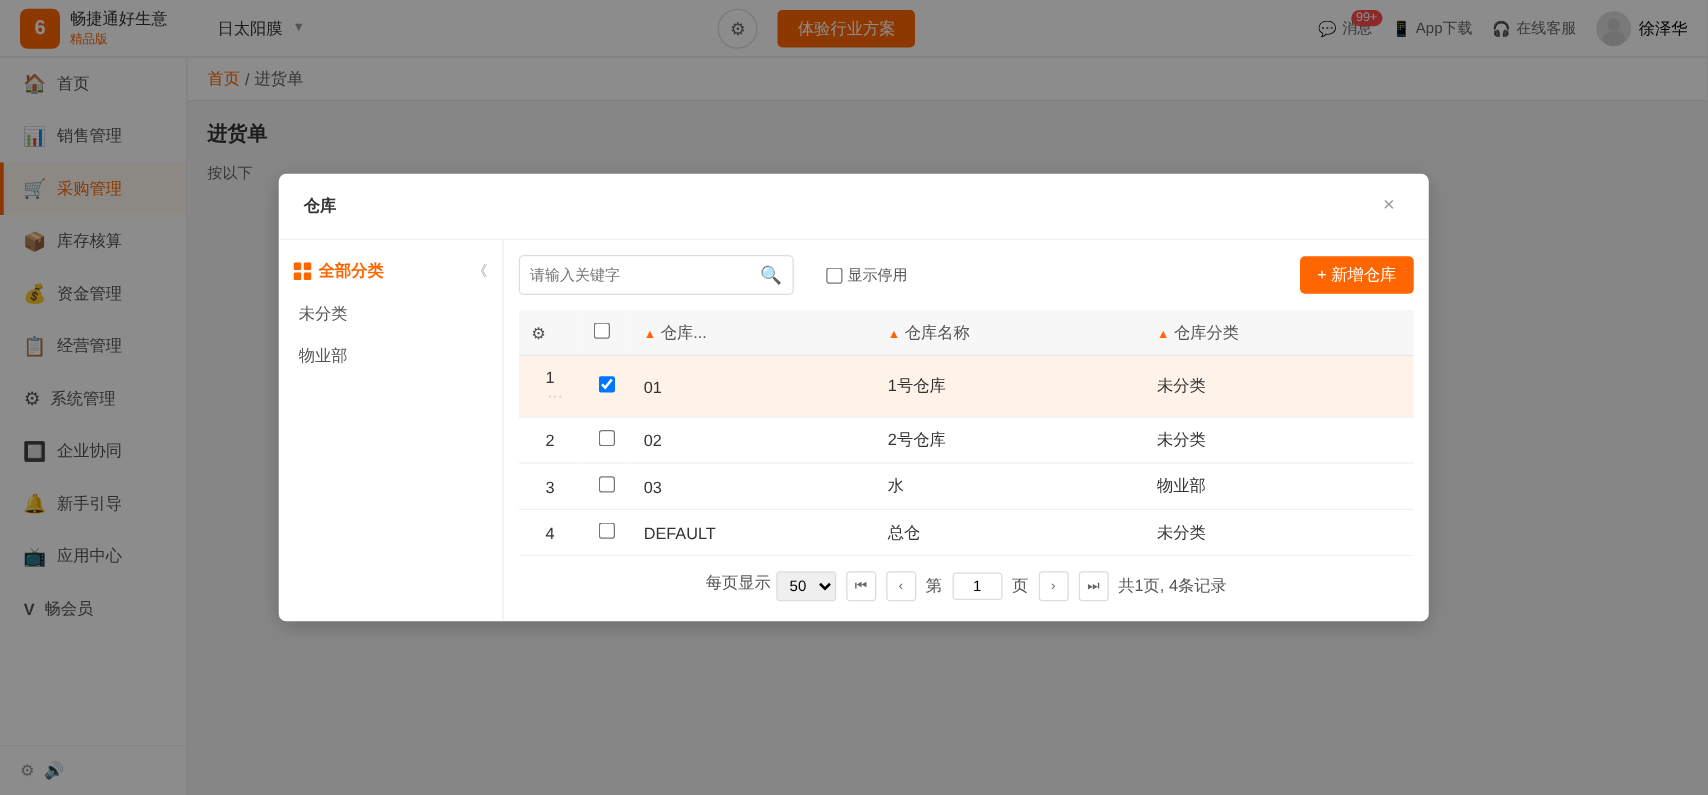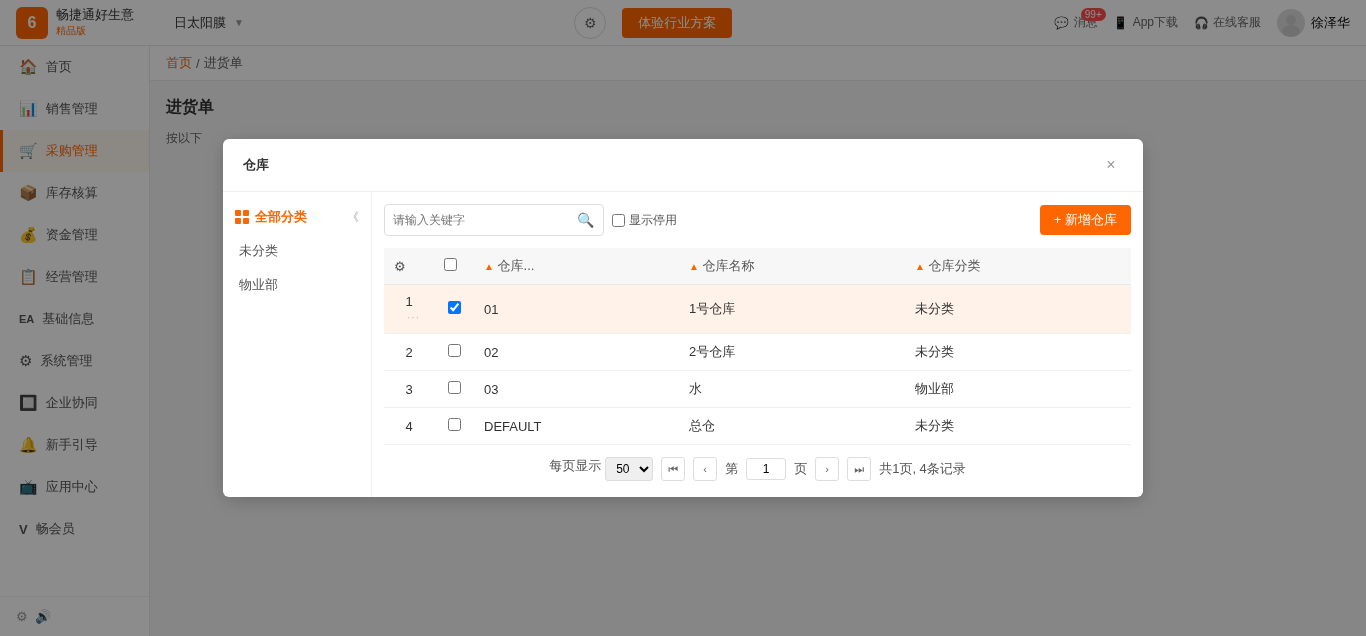--- a/index.html
+++ b/index.html
@@ -224,21 +224,21 @@
     }
 
     .modal-body {
       display: flex;
       flex: 1;
       overflow: hidden;
     }
 
     
     .category-panel {
-      width: 149px;
+      width: 180px;
       border-right: 1px solid #f0f0f0;
       padding: 8px 0;
       position: relative;
     }
     .category-header {
       display: flex;
       align-items: center;
       justify-content: space-between;
       padding: 8px 12px;
       cursor: pointer;
@@ -266,21 +266,21 @@
     
     .table-panel {
       flex: 1;
       display: flex;
       flex-direction: column;
       padding: 12px;
     }
     .table-toolbar {
       display: flex;
       align-items: center;
-      gap: 8px;
+      gap: 26px;
       margin-bottom: 12px;
     }
     .search-box {
       display: flex;
       align-items: center;
       border: 1px solid #ddd;
       border-radius: 4px;
       padding: 0 8px;
       height: 32px;
       flex: 0 0 220px;
@@ -492,24 +492,20 @@
       <span class="sidebar-icon">📦</span>
       <span>库存核算</span>
     </div>
     <div class="sidebar-item">
       <span class="sidebar-icon">💰</span>
       <span>资金管理</span>
     </div>
     <div class="sidebar-item">
       <span class="sidebar-icon">📋</span>
       <span>经营管理</span>
-    </div>
-    <div class="sidebar-item">
-      <span class="sidebar-icon" style="font-size:11px;font-weight:bold;color:#555;">EA</span>
-      <span>基础信息</span>
     </div>
     <div class="sidebar-item">
       <span class="sidebar-icon">⚙</span>
       <span>系统管理</span>
     </div>
     <div class="sidebar-item">
       <span class="sidebar-icon">🔲</span>
       <span>企业协同</span>
     </div>
     <div class="sidebar-item">

